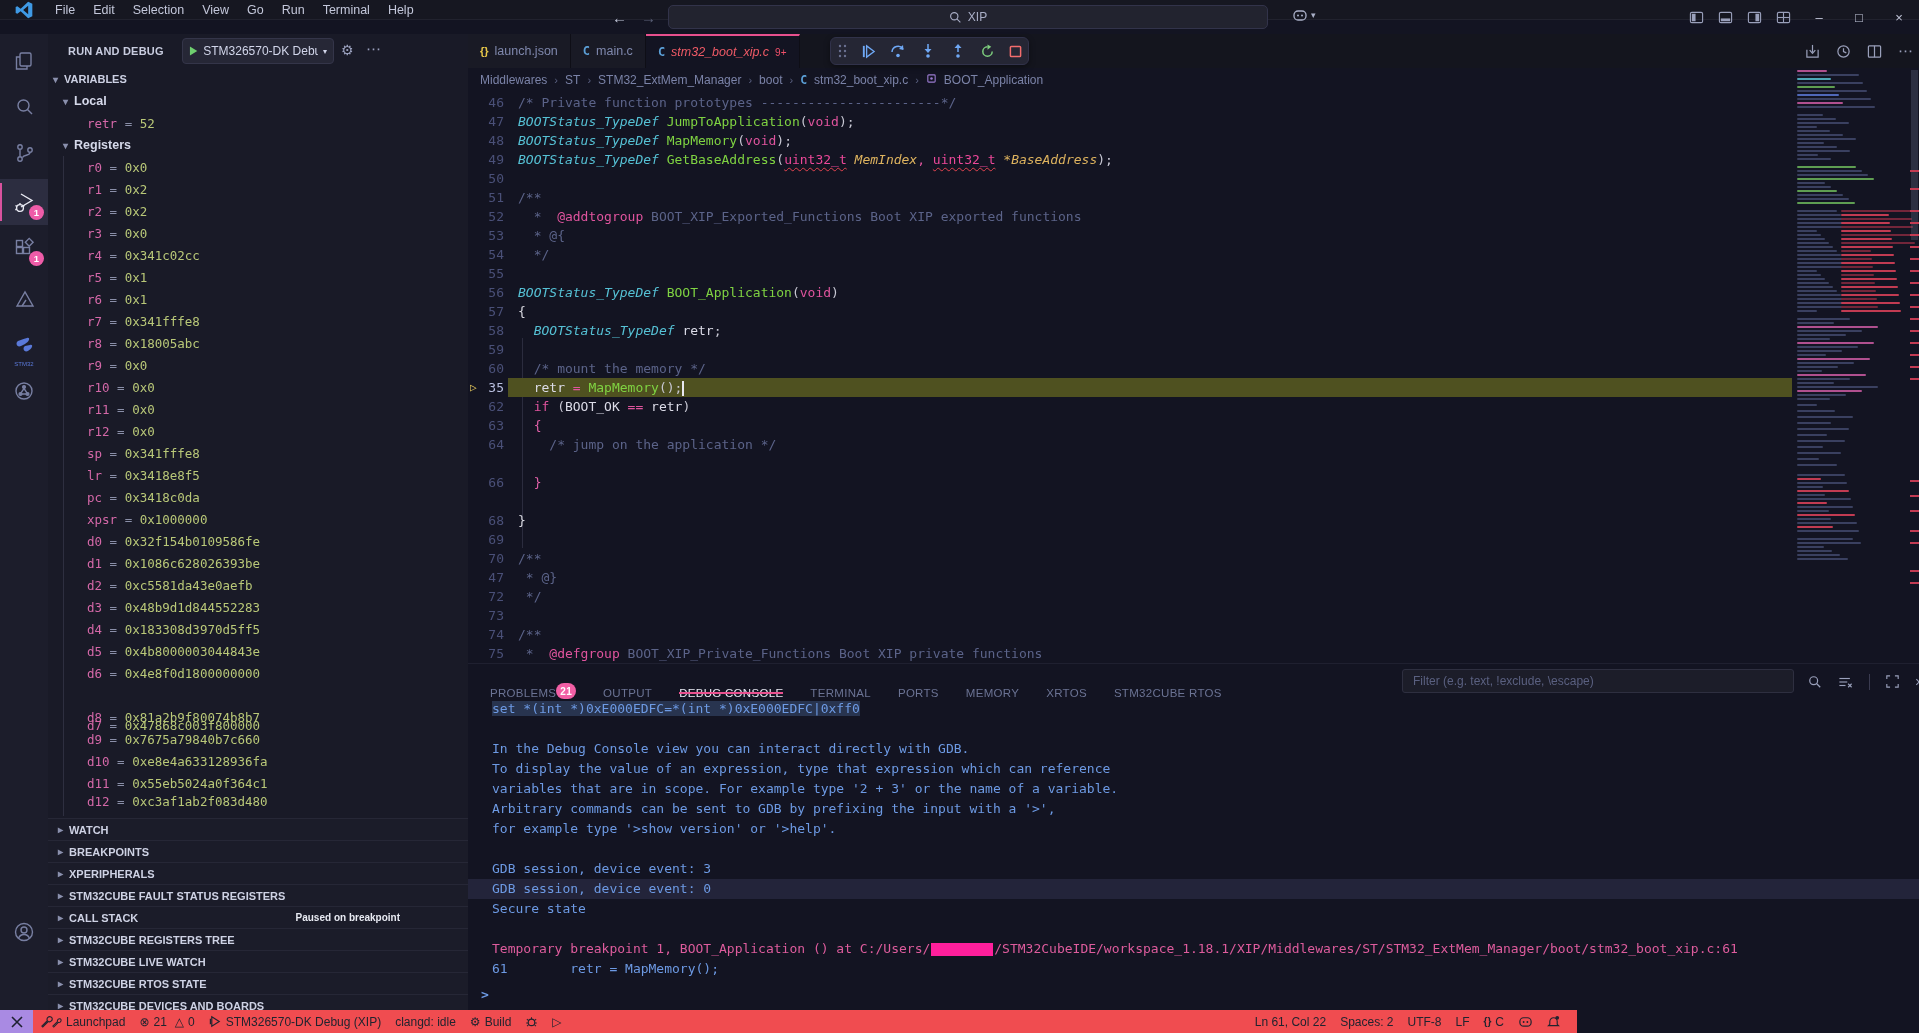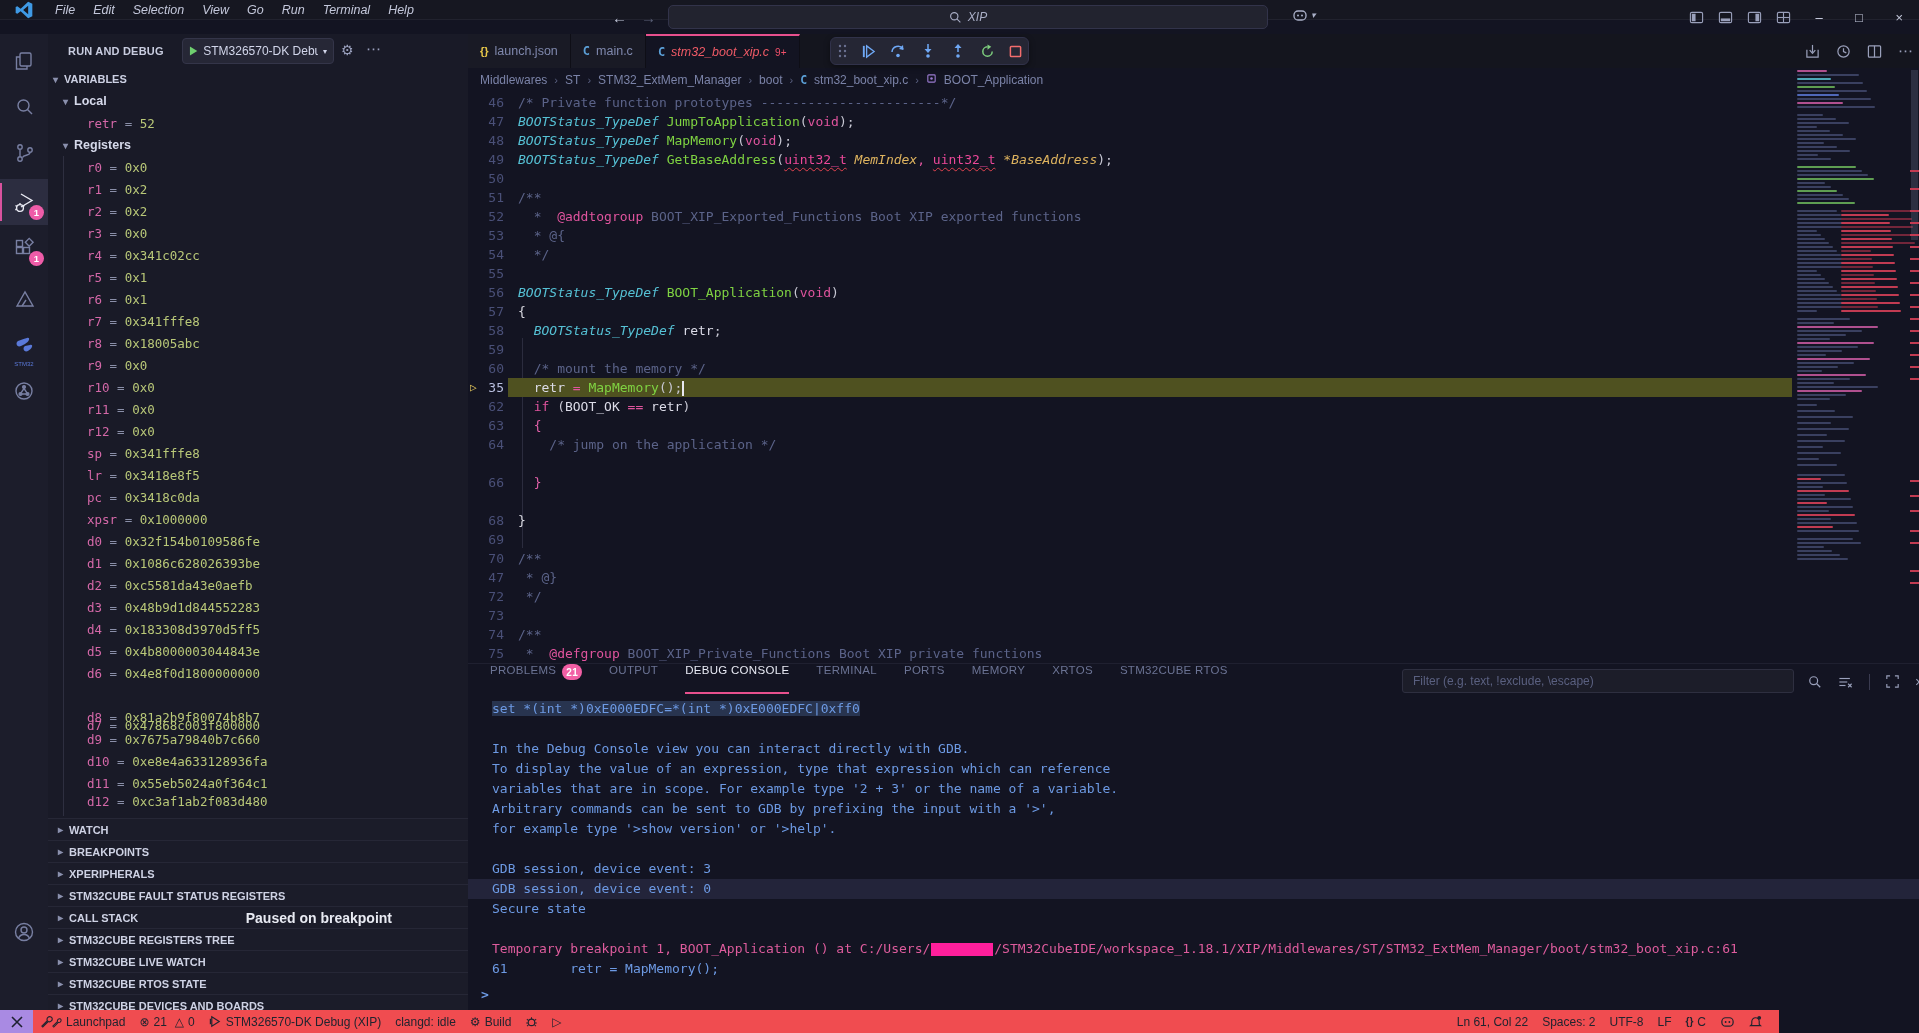--- a/index.html
+++ b/index.html
@@ -2,21 +2,21 @@
 <html><head>
 <meta charset="utf-8">
 <style>
   * { margin:0; padding:0; box-sizing:border-box; }
   html,body { background:#0c0c14; }
   #app { position:relative; width:1919px; height:1033px; overflow:hidden;
          font-family:"Liberation Sans", sans-serif; color:#c7cbe0; background:#131422; }
 
   
   #titlebar { position:absolute; left:0; top:0; width:1919px; height:20px; background:#161721;
-              border-bottom:1px solid #21222e; display:flex; align-items:center;font-style:italic; }
+              border-bottom:1px solid #21222e; display:flex; align-items:center; }
   #vscode-logo { width:20px; height:20px; margin:0 12px 0 14px; }
   .menu-item { font-size:12.5px; color:#c3c7da; padding:4px 9px; border-radius:4px; cursor:default; }
   .nav-arrows { position:absolute; left:612px; top:0; height:34px; display:flex; align-items:center; gap:14px;
                 font-size:15px; }
   #searchbox { position:absolute; left:668px; top:5px; width:600px; height:24px; background:#22232f;
                border:1px solid #32334a; border-radius:5px; display:flex; align-items:center; justify-content:center;
                gap:6px; color:#a9aec6; font-size:12px; }
   #copilot-tb { position:absolute; left:1292px; top:7px; display:flex; align-items:center; gap:3px; color:#aab0c8;}
   #layout-icons { position:absolute; right:128px; top:0; height:34px; display:flex; align-items:center; gap:14px; }
   #win-controls { position:absolute; right:0; top:0; height:34px; display:flex; }
@@ -52,21 +52,21 @@
   .chev { color:#8a90ad; font-size:10px; margin-right:6px; }
   .var-row { position:absolute; left:39px; height:22px; display:flex; align-items:center;
              font-family:"DejaVu Sans Mono", monospace; font-size:12.5px; white-space:pre; }
   .vr-name { color:#d468a8; } .vr-eq { color:#8a8fa8; } .vr-val { color:#b9c878; }
   #reg-guide { position:absolute; left:15px; width:1px; background:#2e2f40; }
 
   #sb-sections { position:absolute; left:0; top:784px; width:100%; }
   .section-row { position:relative; width:100%; height:22px; border-top:1px solid #262736; background:#1b1c29;
                  display:flex; align-items:center; font-size:11px; font-weight:bold; color:#ced2e4; }
   .section-row .chev { margin-left:10px; }
-  .cs-badge { position:absolute; right:76px; font-size:14px; font-weight:bold; color:#e8eaf2; }
+  .cs-badge { position:absolute; right:68px; font-size:10px; font-weight:bold; color:#e8eaf2; }
 
   
   #editor-zone { position:absolute; left:468px; top:34px; width:1451px; height:976px; background:#131422; }
   #tabs-row { position:absolute; left:0; top:0; width:100%; height:34px; background:#14151e; display:flex; }
   .tab { height:34px; display:flex; align-items:center; gap:6px; padding:0 12px; background:#191a25;
          border-right:1px solid #0e0e16; font-size:12.5px; color:#7f88ad; }
   .tab.active { background:#131422; border-top:2px solid #e8508e; color:#ef5a66; }
   .tab.active .tab-label { font-style:italic; }
   .tab-icon-braces { color:#e8c84a; font-size:11px; font-weight:bold; }
   .tab-icon-c { color:#5b9fd6; font-size:12px; font-weight:bold; font-family:"DejaVu Sans Mono",monospace;}
@@ -101,21 +101,21 @@
 
   #minimap { position:absolute; left:1327px; top:36px; width:115px; height:494px; }
   .mm-row { position:absolute; height:2px; border-radius:1px; }
   #scrollbar { position:absolute; left:1442px; top:36px; width:9px; height:593px; }
   #scroll-slider { position:absolute; left:1px; top:0; width:7px; height:170px; background:rgba(120,126,160,.25); }
   .ov-tick { position:absolute; left:0; width:9px; height:2px; background:#c23b52; }
 
   
   #panel { position:absolute; left:0; top:629px; width:1451px; height:347px; background:#131422; border-top:1px solid #1f2030;}
   #panel-tabs { position:absolute; left:22px; top:0; height:35px; display:flex; align-items:center; gap:27px; }
-  .ptab { position:relative; height:35px; display:flex; align-items:flex-start; gap:6px; font-size:11.5px; color:#6b7394;
+  .ptab { position:relative; height:35px; display:flex; align-items:flex-end; gap:0; font-size:11.5px; color:#6b7394;
           letter-spacing:.3px; }
   .ptab.active { color:#e8eaf4; }
   .ptab.active::after { content:""; position:absolute; left:0; right:0; bottom:5px; height:2px; background:#e8508e; }
   .ptab-badge { min-width:17px; height:16px; border-radius:9px; background:#f25fa5; color:#fff; font-size:10px;
                 font-weight:bold; display:flex; align-items:center; justify-content:center; padding:0 4px;}
   #panel-filter { position:absolute; left:934px; top:5px; width:392px; height:24px; background:#1c1d29;
                   border:1px solid #2e2f40; border-radius:3px; display:flex; align-items:center; }
   #panel-filter input { background:transparent; border:none; outline:none; color:#9aa0bb; font-size:12px;
                         padding:0 10px; width:100%; font-family:"Liberation Sans",sans-serif; }
   #panel-filter input::placeholder { color:#5a6080; }
@@ -127,21 +127,21 @@
               line-height:20px; white-space:pre; color:#6d9ae4; }
   .con-line.hl::before { content:""; position:absolute; left:-24px; right:-27px; top:0; bottom:0; background:#23243a; }
   .con-line.hl span { position:relative; }
   .con-line .sel-bg { background:#28344f; }
   .con-line.bp { color:#de5c9d; }
   .redact { display:inline-block; width:62px; height:13px; background:#ff1f9c; vertical-align:middle; margin:0 1px; }
   #prompt { position:absolute; left:13px; top:323px; color:#6d9ae4; font-family:"DejaVu Sans Mono",monospace;
             font-size:13px; font-weight:bold; }
 
   
-  #statusbar { position:absolute; left:0; top:1010px; width:1779px; height:23px; background:#f04c50;
+  #statusbar { position:absolute; left:0; top:1010px; width:1577px; height:23px; background:#f04c50;
                display:flex; align-items:flex-start; color:#21242f; font-size:12px; }
   #remote-ind { width:33px; height:23px; background:#a98ae3; display:flex; align-items:center; justify-content:center;
                 color:#1e2030; font-size:12px; font-weight:bold; }
   .sb-item { display:flex; align-items:center; gap:4px; padding:0 7px; height:23px; white-space:nowrap; }
   #sb-right { margin-left:auto; display:flex; align-items:center; padding-right:10px; }
   .sb-ico { font-size:12px; }
 </style>
 </head>
 <body>
 

